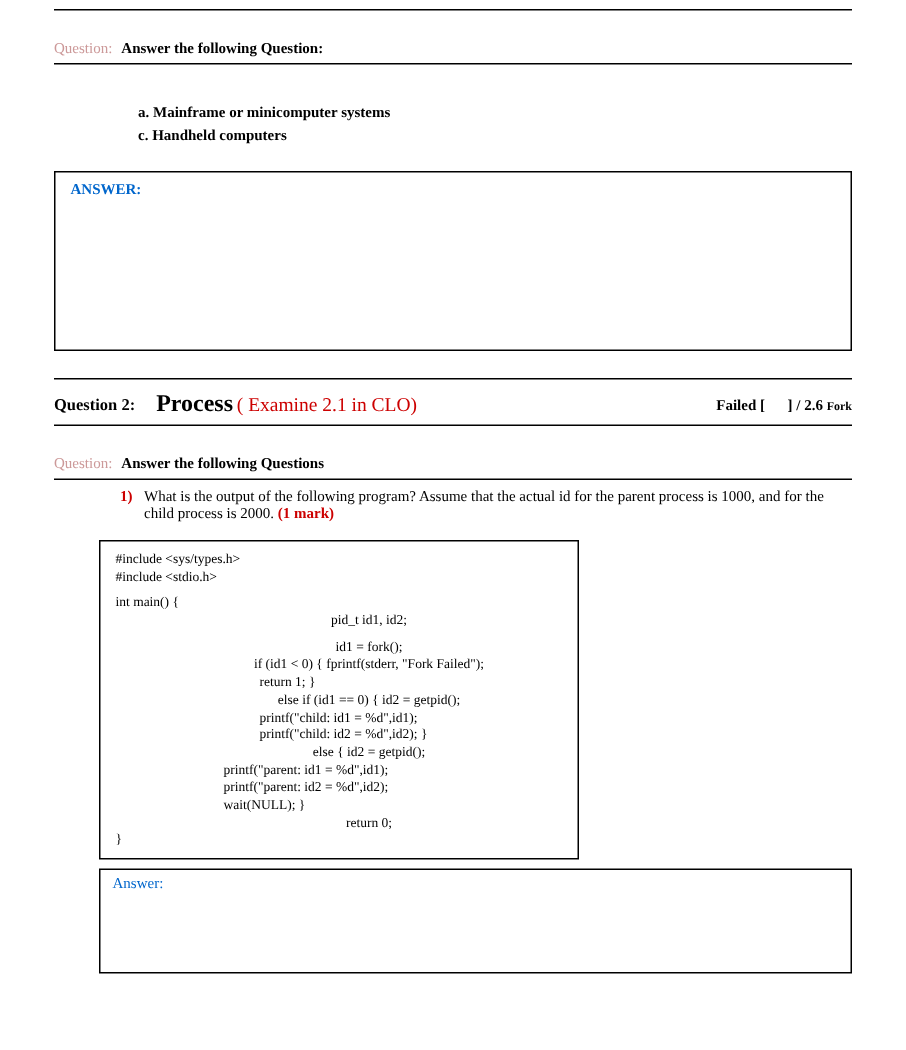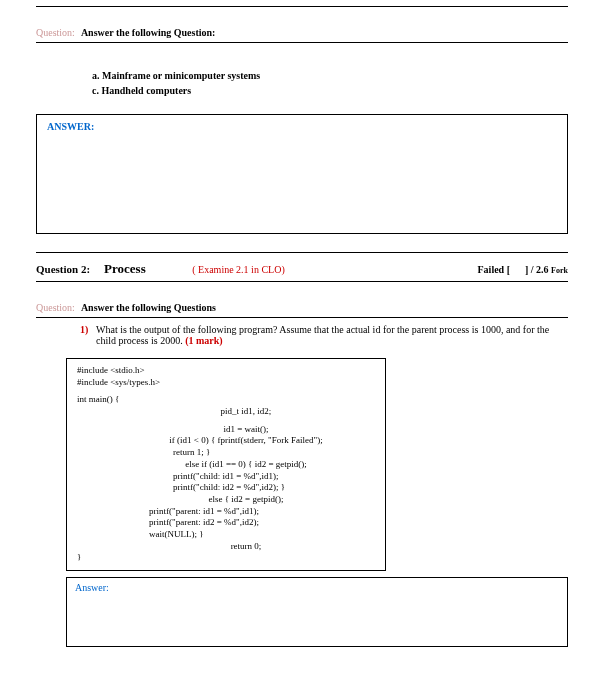--- a/index.html
+++ b/index.html
@@ -20,22 +20,22 @@
   .q-body { padding: 10px 0 10px 30px; font-size: 10px; line-height: 1.35; }
   .q-text { font-weight: bold; text-align: justify; }
   .q-list { padding-left: 26px; margin-top: 16px; }
   .q-list-item { font-weight: bold; margin: 1px 0; }
   .answer-box { border: 1px solid #000; margin: 6px 0 18px 0; min-height: 120px; padding: 6px 10px; }
   .answer-label { color: #0066cc; font-weight: bold; font-size: 10px; }
 
   .q2-header { display: flex; align-items: baseline; justify-content: space-between; padding: 8px 0 4px 0; }
   .q2-left { display: flex; gap: 14px; align-items: center; }
   .q2-num { font-weight: bold; font-size: 11px; }
-  .q2-title { font-weight: bold; font-size: 13px; }
-  .q2-paren { color: #c00; font-size: 10px; margin-left: 44px; }
+  .q2-title { font-weight: bold; font-size: 16px; }
+  .q2-paren { color: #c00; font-size: 13px; }
   .q2-right { font-weight: bold; font-size: 10px; }
   .q2-marks-small { font-size: 8px; }
 
   .sub-q { padding: 6px 0 6px 60px; font-size: 10px; position: relative; }
   .sub-num { color: #c00; font-weight: bold; position: absolute; left: 44px; }
   .mark-red { color: #c00; font-weight: bold; }
 
   .code-box { border: 1px solid #000; margin: 6px 0 6px 30px; width: 320px; padding: 6px 10px; font-family: 'Times New Roman', serif; font-size: 9px; line-height: 1.3; }
   .code-box .ind2 { padding-left: 40px; text-align: center; }
   .code-box .ind3 { padding-left: 72px; }
@@ -89,27 +89,27 @@
 </div>
 <div class="hr"></div>
 
 <div class="sub-q">
   <span class="sub-num">1)</span>
   <span>What is the output of the following program?  Assume that the actual id for the parent process is 1000, and for the child process is 2000. </span>
   <span class="mark-red">(1 mark)</span>
 </div>
 
 <div class="code-box">
+  <div>#include &lt;sys/types.h&gt;</div>
   <div>#include &lt;stdio.h&gt;</div>
-  <div>#include &lt;sys/types.h&gt;</div>
   <div style="height:6px"></div>
   <div>int main() {</div>
   <div class="ind2">pid_t id1, id2;</div>
   <div style="height:6px"></div>
-  <div class="ind2">id1 = wait();</div>
+  <div class="ind2">id1 = fork();</div>
   <div class="ind2">if (id1 &lt; 0) {  fprintf(stderr, "Fork Failed");</div>
   <div class="ind4">return 1; }</div>
   <div class="ind2">else if (id1 == 0) {  id2 = getpid();</div>
   <div class="ind4">printf("child: id1 = %d",id1);</div>
   <div class="ind4">printf("child: id2 = %d",id2); }</div>
   <div class="ind2">else {      id2 = getpid();</div>
   <div class="ind3">printf("parent: id1 = %d",id1);</div>
   <div class="ind3">printf("parent: id2 = %d",id2);</div>
   <div class="ind3">wait(NULL); }</div>
   <div class="ind2">return 0;</div>

